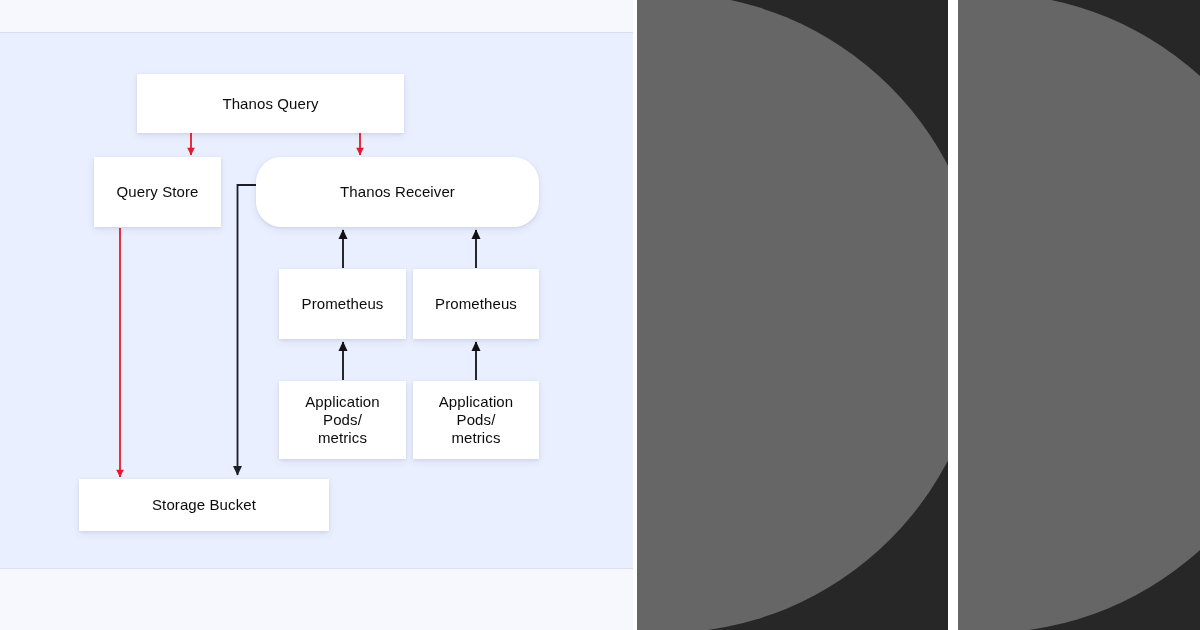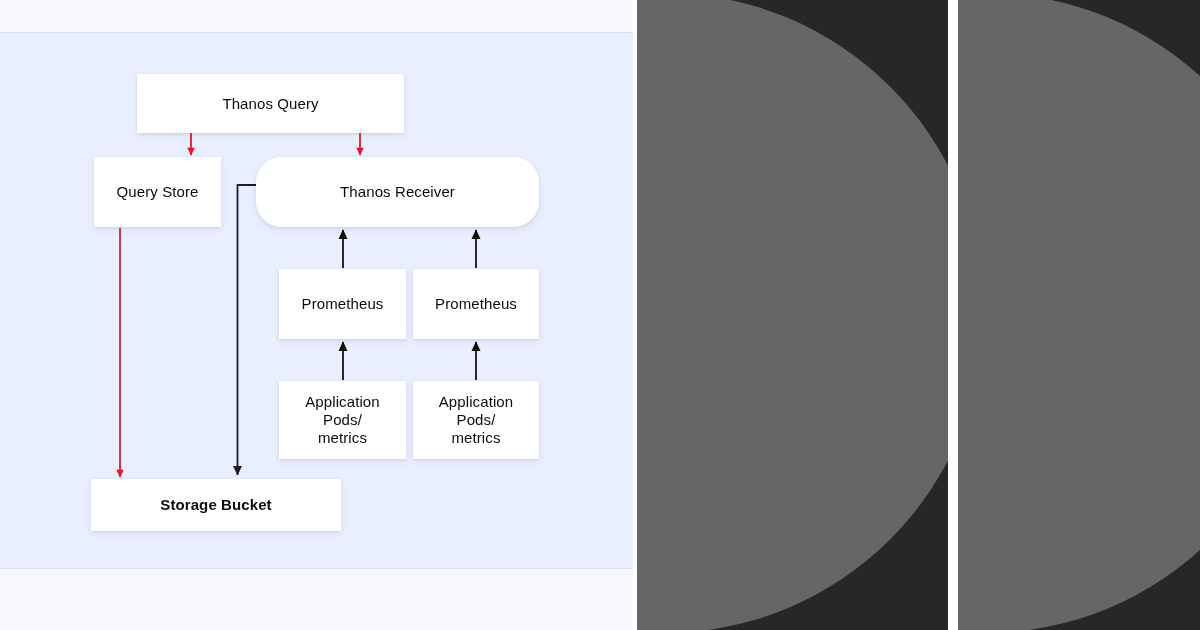--- a/index.html
+++ b/index.html
@@ -148,21 +148,21 @@
         </div>
 
         <div class="node" id="n-app-pods-1" style="left:279px; top:380px; width:127px; height:78px;">
           <span class="multi">Application<br>Pods/<br>metrics</span>
         </div>
 
         <div class="node" id="n-app-pods-2" style="left:413px; top:380px; width:126px; height:78px;">
           <span class="multi">Application<br>Pods/<br>metrics</span>
         </div>
 
-        <div class="node" id="n-storage-bucket" style="left:91px; top:478px; width:250px; height:52px;font-weight:bold;">
+        <div class="node" id="n-storage-bucket" style="left:79px; top:478px; width:250px; height:52px;">
           <span>Storage Bucket</span>
         </div>
 
       </div>
     </div>
   </div>
 
   <div class="gap-sep" id="sep-1"></div>
 
   <div class="dark-panel" id="panel-a">

